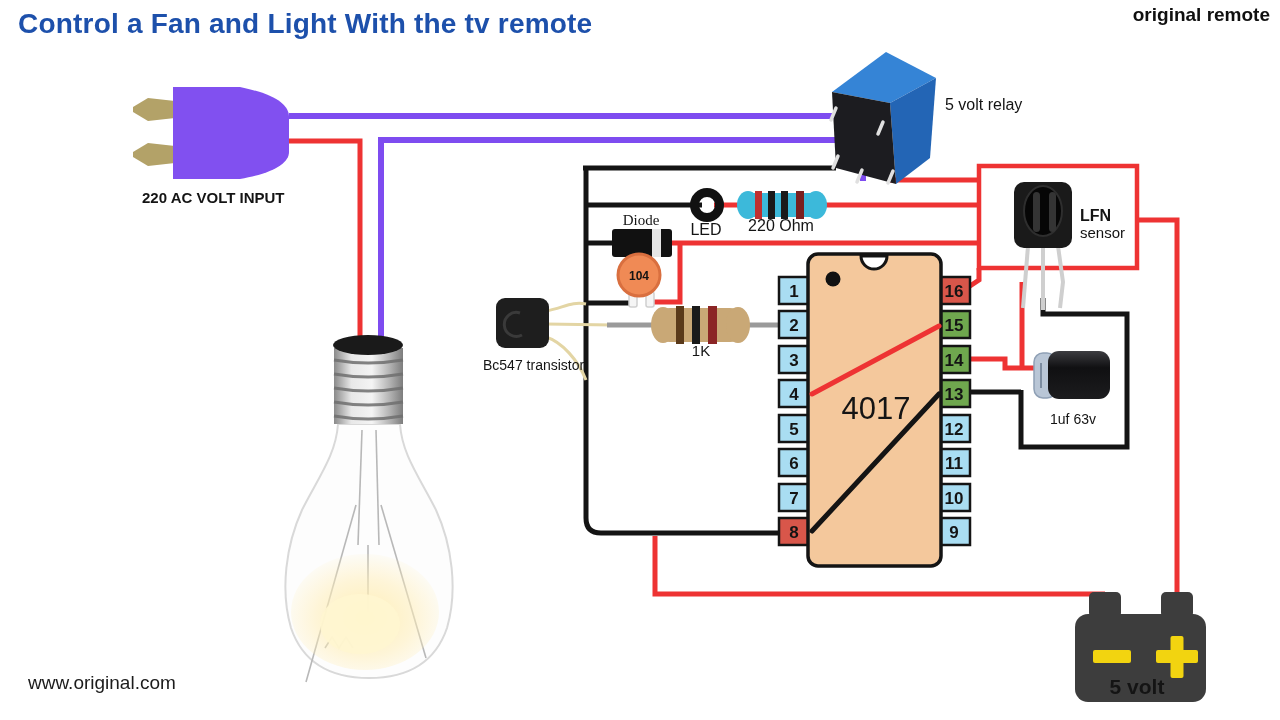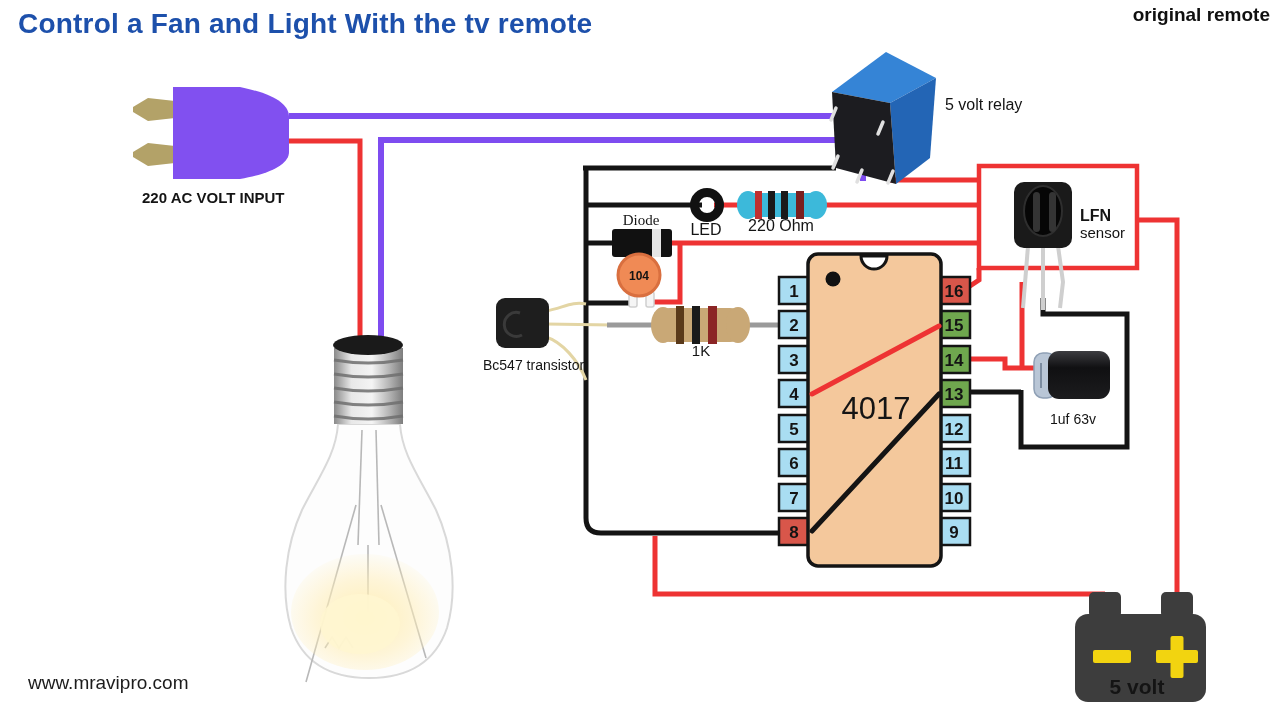--- a/index.html
+++ b/index.html
@@ -14,21 +14,21 @@
   text.serif{font-family:"Liberation Serif",serif;}
   text.pin-num{font-size:17px;font-weight:bold;text-anchor:middle;}
 </style>
 </head>
 <body>
 
 <div id="canvas">
 
   <div id="page-title" class="html-label">Control a Fan and Light With the tv remote</div>
   <div id="corner-note" class="html-label">original remote</div>
-  <div id="website" class="html-label">www.mravipro.com</div>
+  <div id="website" class="html-label">www.original.com</div>
 
   <svg id="diagram" width="1280" height="720" viewBox="0 0 1280 720">
 
     <defs>
       <radialGradient id="glowGrad" cx="50%" cy="55%" r="60%">
         <stop offset="0%" stop-color="#ffedb0" stop-opacity="0.95"></stop>
         <stop offset="55%" stop-color="#ffeeb8" stop-opacity="0.55"></stop>
         <stop offset="100%" stop-color="#ffeeb8" stop-opacity="0"></stop>
       </radialGradient>
       <linearGradient id="screwGrad" x1="0" y1="0" x2="1" y2="0">

